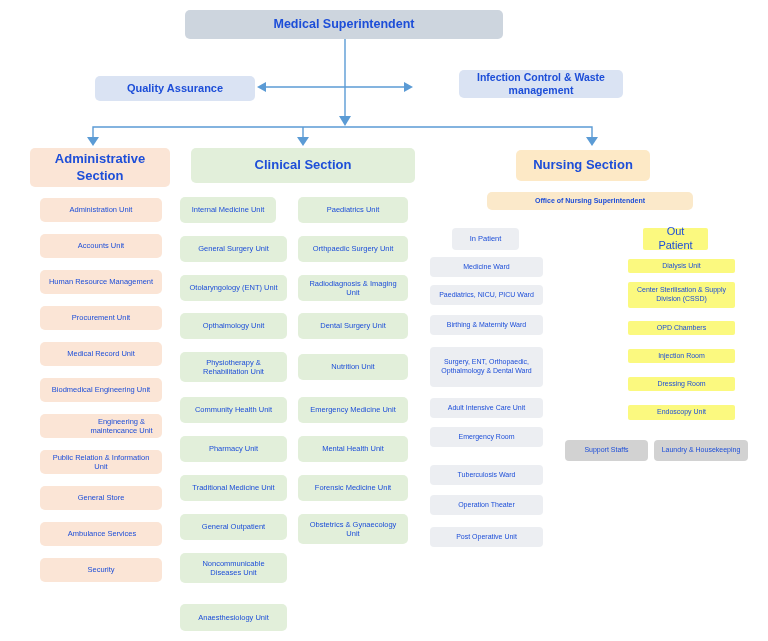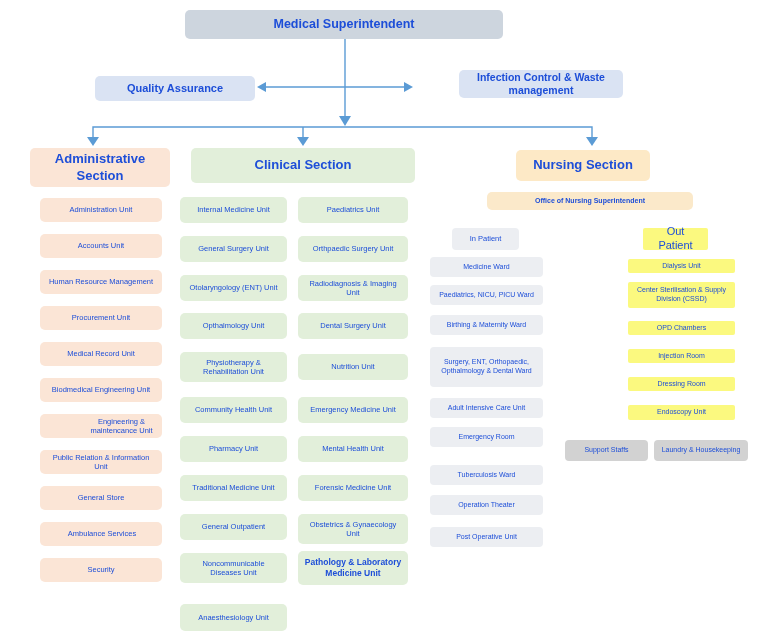--- a/index.html
+++ b/index.html
@@ -66,42 +66,41 @@
   <div class="box peach item" style="left:40px;top:270px;width:122px;height:24px;">Human Resource Management</div>
   <div class="box peach item" style="left:40px;top:306px;width:122px;height:24px;">Procurement Unit</div>
   <div class="box peach item" style="left:40px;top:342px;width:122px;height:24px;">Medical Record Unit</div>
   <div class="box peach item" style="left:40px;top:378px;width:122px;height:24px;">Biodmedical Engineering Unit</div>
   <div class="box peach item" style="left:40px;top:414px;width:122px;height:24px;padding-left:47px;">Engineering &amp; maintencance Unit</div>
   <div class="box peach item" style="left:40px;top:450px;width:122px;height:24px;">Public Relation &amp; Information Unit</div>
   <div class="box peach item" style="left:40px;top:486px;width:122px;height:24px;">General Store</div>
   <div class="box peach item" style="left:40px;top:522px;width:122px;height:24px;padding-left:8px;">Ambulance Services</div>
   <div class="box peach item" style="left:40px;top:558px;width:122px;height:24px;">Security</div>
 
-  <div class="box green item" style="left:180px;top:197px;width:107px;height:26px;">Internal Medicine Unit</div>
+  <div class="box green item" style="left:180px;top:197px;width:96px;height:26px;">Internal Medicine Unit</div>
   <div class="box green item" style="left:180px;top:236px;width:107px;height:26px;">General Surgery Unit</div>
   <div class="box green item" style="left:180px;top:275px;width:107px;height:26px;">Otolaryngology (ENT) Unit</div>
   <div class="box green item" style="left:180px;top:313px;width:107px;height:26px;">Opthalmology Unit</div>
   <div class="box green item" style="left:180px;top:352px;width:107px;height:30px;">Physiotherapy &amp; Rehabilitation Unit</div>
   <div class="box green item" style="left:180px;top:397px;width:107px;height:26px;">Community Health Unit</div>
   <div class="box green item" style="left:180px;top:436px;width:107px;height:26px;">Pharmacy Unit</div>
   <div class="box green item" style="left:180px;top:475px;width:107px;height:26px;">Traditional Medicine Unit</div>
   <div class="box green item" style="left:180px;top:514px;width:107px;height:26px;">General Outpatient</div>
   <div class="box green item" style="left:180px;top:553px;width:107px;height:30px;">Noncommunicable Diseases Unit</div>
   <div class="box green item" style="left:180px;top:604px;width:107px;height:27px;">Anaesthesiology Unit</div>
 
   <div class="box green item" style="left:298px;top:197px;width:110px;height:26px;">Paediatrics Unit</div>
   <div class="box green item" style="left:298px;top:236px;width:110px;height:26px;">Orthpaedic Surgery Unit</div>
   <div class="box green item" style="left:298px;top:275px;width:110px;height:26px;">Radiodiagnosis &amp; Imaging Unit</div>
   <div class="box green item" style="left:298px;top:313px;width:110px;height:26px;">Dental Surgery Unit</div>
   <div class="box green item" style="left:298px;top:354px;width:110px;height:26px;">Nutrition Unit</div>
   <div class="box green item" style="left:298px;top:397px;width:110px;height:26px;">Emergency Medicine Unit</div>
   <div class="box green item" style="left:298px;top:436px;width:110px;height:26px;">Mental Health Unit</div>
   <div class="box green item" style="left:298px;top:475px;width:110px;height:26px;">Forensic Medicine Unit</div>
   <div class="box green item" style="left:298px;top:514px;width:110px;height:30px;">Obstetrics &amp; Gynaecology Unit</div>
-  <div class="box green big" style="left:298px;top:551px;width:110px;height:34px;">Pathology &amp; Laboratory Medicine Unit</div>
 
   <div class="box cream2" style="left:487px;top:192px;width:206px;height:18px;font-size:7px;font-weight:bold;">Office of Nursing Superintendent</div>
 
   <div class="box grayitem" style="left:452px;top:228px;width:67px;height:22px;font-size:7.5px;">In Patient</div>
   <div class="box grayitem nitem" style="left:430px;top:257px;width:113px;height:20px;">Medicine Ward</div>
   <div class="box grayitem nitem" style="left:430px;top:285px;width:113px;height:20px;">Paediatrics, NICU, PICU Ward</div>
   <div class="box grayitem nitem" style="left:430px;top:315px;width:113px;height:20px;">Birthing &amp; Maternity Ward</div>
   <div class="box grayitem nitem" style="left:430px;top:347px;width:113px;height:40px;">Surgery, ENT, Orthopaedic, Opthalmology &amp; Dental Ward</div>
   <div class="box grayitem nitem" style="left:430px;top:398px;width:113px;height:20px;">Adult Intensive Care Unit</div>
   <div class="box grayitem nitem" style="left:430px;top:427px;width:113px;height:20px;">Emergency Room</div>

